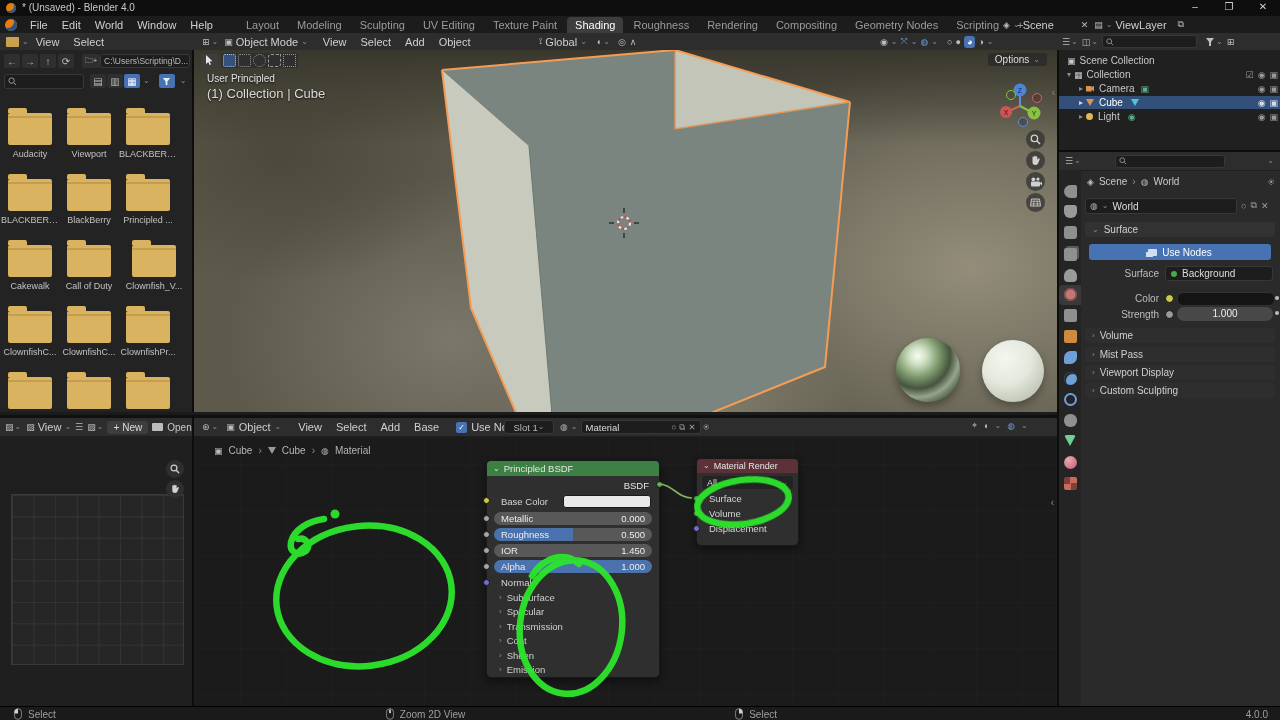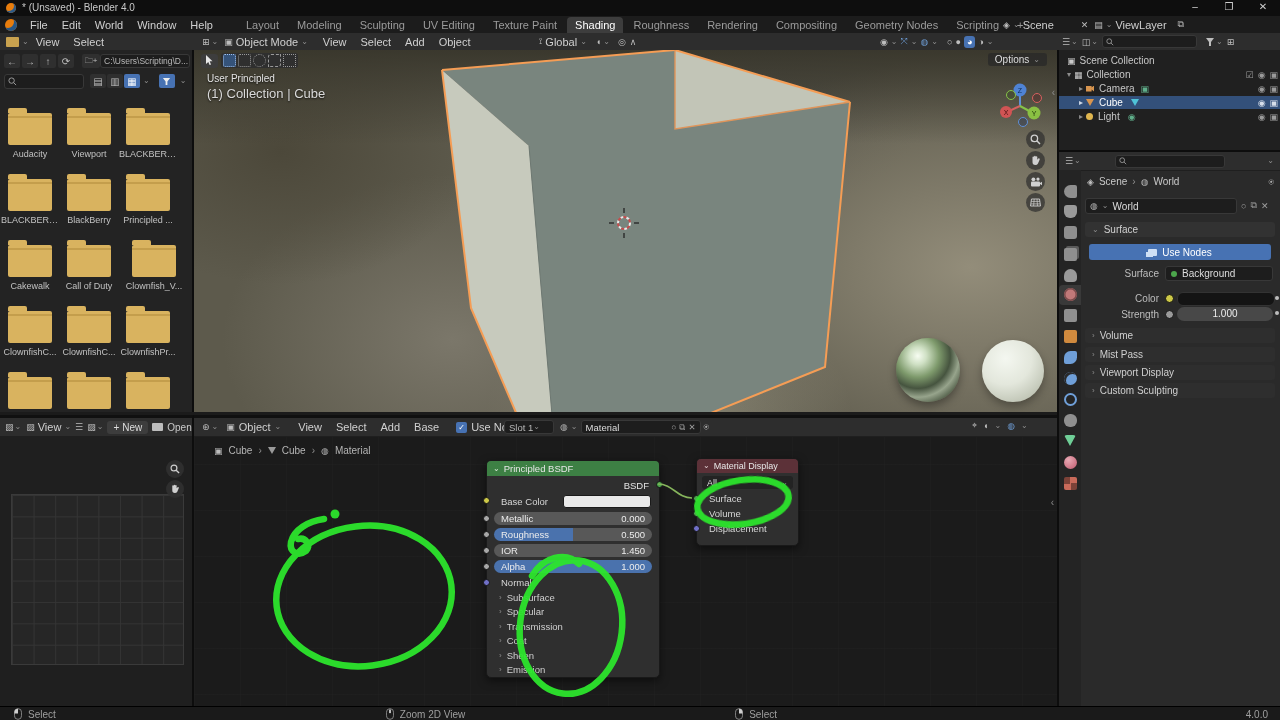--- a/index.html
+++ b/index.html
@@ -485,21 +485,21 @@
       <span class="chev" style="margin:0 8px 0 2px">⌄</span>
       <span class="tglyph">▣</span>
       <span class="mi" style="padding:0 4px">Object</span>
       <span class="chev" style="margin-right:10px">⌄</span>
       <span class="mi">View</span>
       <span class="mi">Select</span>
       <span class="mi">Add</span>
       <span class="mi">Base</span>
       <span style="margin-left:10px;width:11px;height:11px;background:#4772b3;border-radius:2px;color:#fff;font-size:8px;text-align:center;line-height:11px"><span>✓</span></span>
       <span class="mi" style="padding-left:4px">Use Nodes</span>
-      <div class="abs row field" style="left:310px;top:2px;width:50px;height:14px;padding:0 4px;justify-content:flex-start">
+      <div class="abs row field" style="left:310px;top:2px;width:50px;height:14px;padding:0 4px;justify-content:center">
         <span style="font-size:9.5px">Slot 1</span>
         <span class="chev">⌄</span>
       </div>
       <div class="abs row" style="left:366px;top:2px;gap:3px">
         <span class="tglyph">◍</span>
         <span class="chev">⌄</span>
         <div class="field row" style="width:120px;height:14px;padding:0 4px;justify-content:space-between">
           <span style="font-size:9.5px;color:#ddd">Material</span>
           <span class="row" style="gap:3px;color:#9f9f9f;font-size:8.5px">
             <span>○</span>
@@ -583,21 +583,21 @@
         </div>
       <div class="ncol" style="top:203px">
           <span class="chev">›</span>
           <span>Emission</span>
         </div>
     </div>
 
     <div class="node" style="left:502px;top:40px;width:101px;height:86px">
       <div class="nhead" style="background:#5c3138;font-size:9px;height:14px">
         <span class="chev" style="color:#e0cfd2">⌄</span>
-        <span>Material Display</span>
+        <span>Material Render</span>
       </div>
       <div class="abs row" style="left:5px;top:17px;width:91px;height:13px;background:#232323;border-radius:3px;padding:0 5px;justify-content:space-between;box-sizing:border-box">
         <span style="font-size:9px;color:#ddd">All</span>
         <span class="chev">⌄</span>
       </div>
       <div class="nlabel" style="left:12px;top:34px">Surface</div>
       <span class="socket" style="left:-4px;top:36px;background:#4ca64c"></span>
       <div class="nlabel" style="left:12px;top:49px">Volume</div>
       <span class="socket" style="left:-4px;top:51px;background:#4ca64c"></span>
       <div class="nlabel" style="left:12px;top:64px">Displacement</div>

